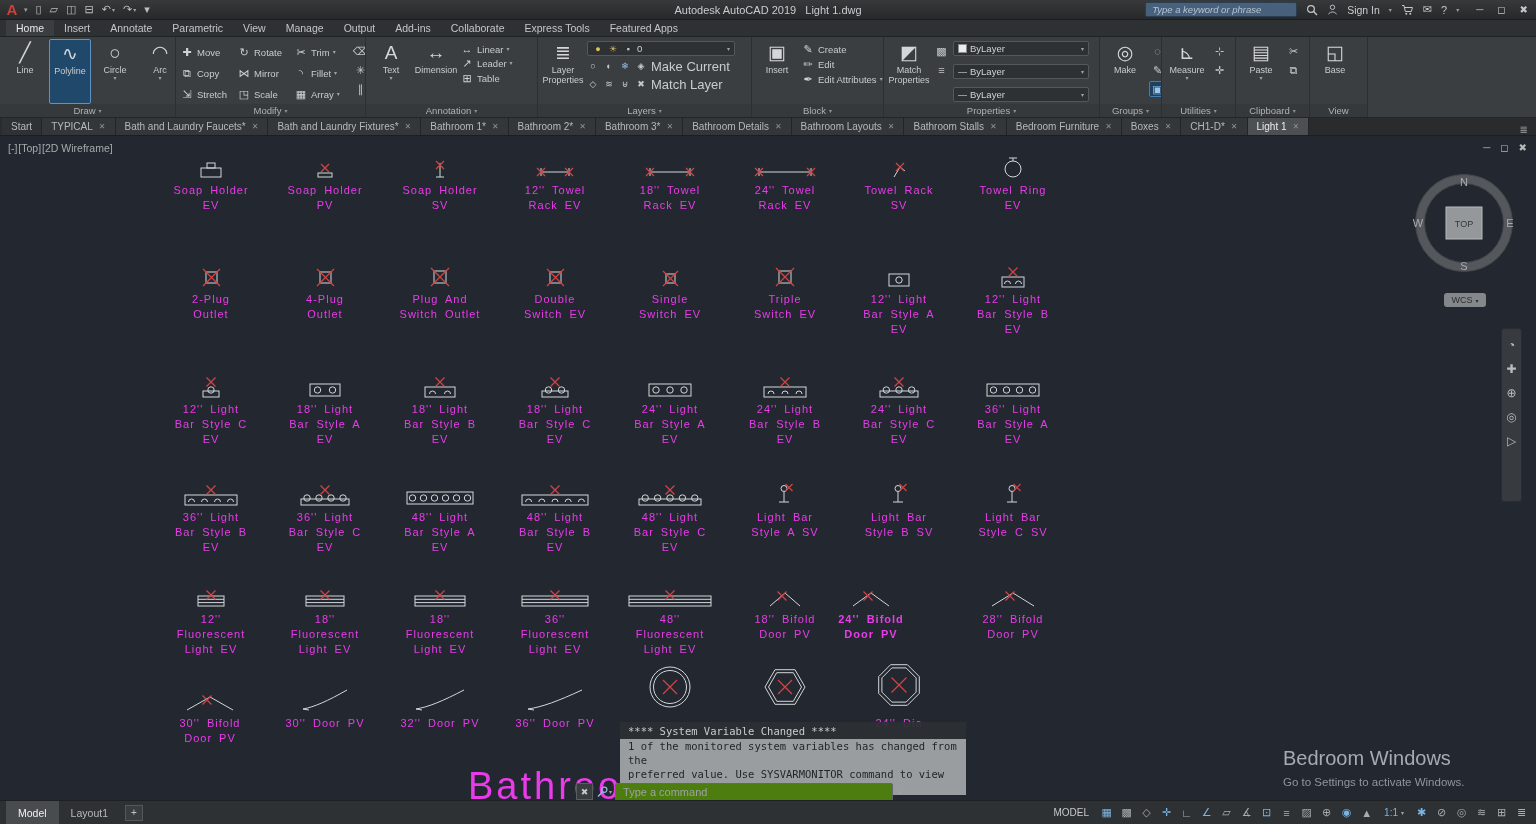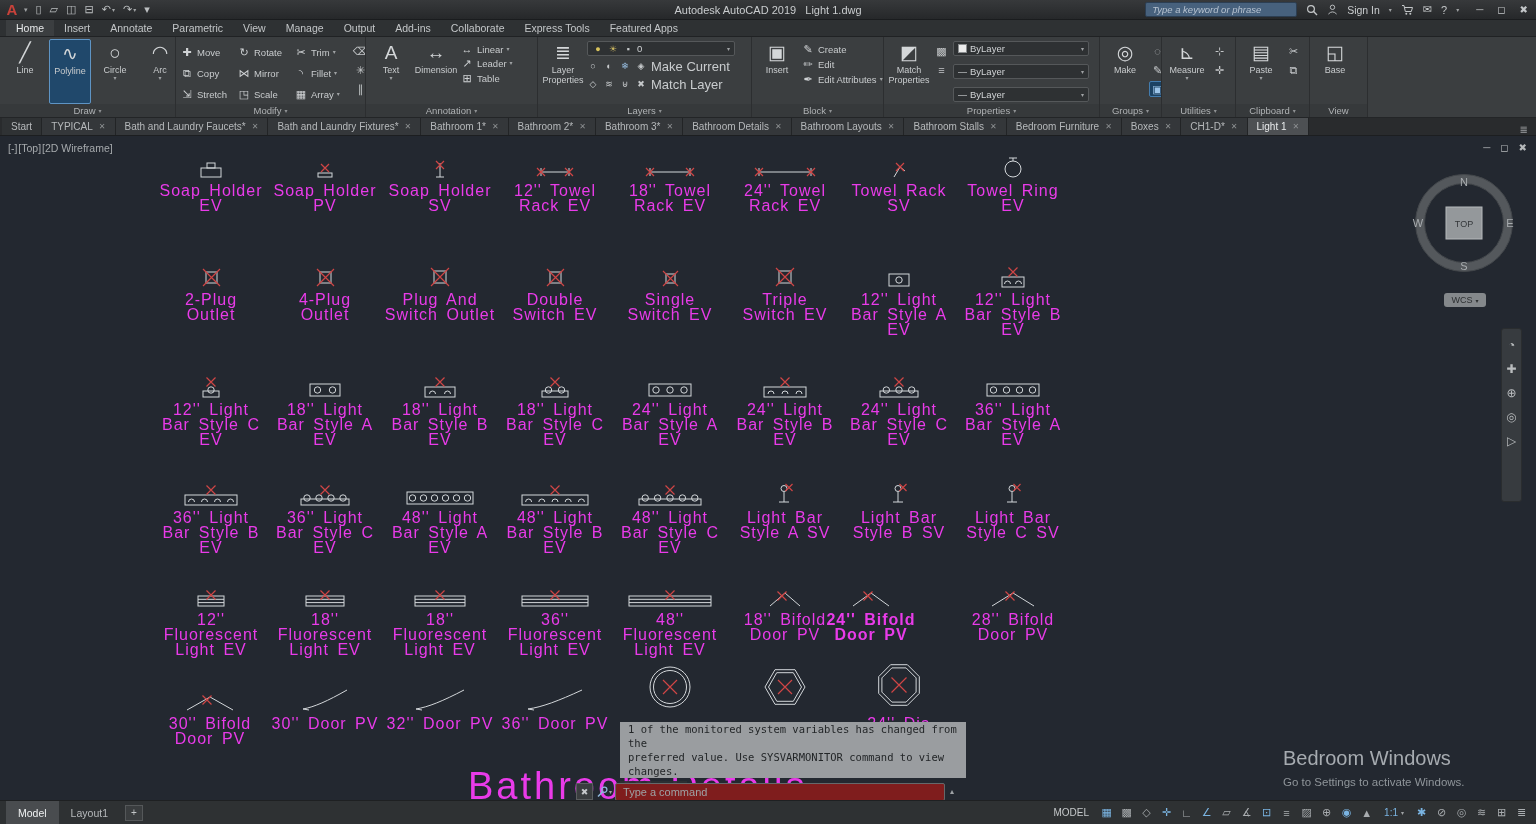--- a/index.html
+++ b/index.html
@@ -82,36 +82,36 @@
   .wcs{position:absolute;left:1444px;top:157px;width:42px;height:14px;background:#84888B;border-radius:3px;
     color:#2C2F31;font-size:9px;display:flex;align-items:center;justify-content:center;gap:3px;z-index:2;}
   .wcs .c{font-size:6px;}
   .navbar{position:absolute;right:14px;top:192px;width:21px;height:174px;background:rgba(58,62,65,.88);
     border:1px solid #2A2D2F;border-radius:3px;display:flex;flex-direction:column;align-items:center;
     gap:10px;padding-top:9px;z-index:2;}
   .navbar .icn{font-size:12px;color:#B9BCBE;}
 
   .block-cell{position:absolute;width:114px;text-align:center;z-index:1;}
   .block-icon{display:flex;align-items:flex-end;justify-content:center;}
-  .block-label{margin-top:3px;font-size:16px;line-height:15px;letter-spacing:1px;word-spacing:3px;color:#E93BE9;}
+  .block-label{margin-top:3px;font-size:11px;line-height:15px;letter-spacing:1px;word-spacing:3px;color:#E93BE9;}
 
   .bigtitle{position:absolute;left:468px;top:629px;font-size:38px;letter-spacing:3px;color:#E93BE9;
     white-space:nowrap;z-index:1;}
 
   .sysmsg{position:absolute;left:620px;top:586px;width:346px;z-index:4;
     font-family:"DejaVu Sans Mono",monospace;font-size:10.5px;line-height:14px;}
   .sysmsg .l1{background:rgba(44,48,52,.92);color:#C9CCCE;padding:2px 8px 1px;}
   .sysmsg .hl{background:#9A9DA0;color:#232628;padding:0 8px;}
   .sysmsg .cmd{background:rgba(44,48,52,.92);color:#C9CCCE;padding:2px 8px;display:inline-block;margin-top:3px;}
 
   .cmdbar{position:absolute;left:576px;top:646px;height:19px;display:flex;align-items:center;gap:3px;z-index:5;}
   .cmd-close{width:17px;height:17px;background:#3A3D3F;border:1px solid #5A5D5F;color:#C6C9CB;font-size:9px;
     display:flex;align-items:center;justify-content:center;}
   .cmd-wrench{display:flex;align-items:center;gap:1px;}
-  .cmd-input{width:330px;height:18px;background:#7f1d1d;border:1px solid #65686A;border-radius:2px;
+  .cmd-input{width:278px;height:18px;background:#4d7c0f;border:1px solid #65686A;border-radius:2px;
     color:#D0D3D5;font-size:11px;padding:0 7px;outline:none;font-family:"Liberation Sans",sans-serif;}
   .cmd-input::placeholder{color:#9EA2A5;}
   .cmd-up{font-size:8px;color:#9EA2A5;margin-left:2px;}
 
   .act1{position:absolute;left:1283px;top:611px;font-size:20px;color:#A6ABB0;z-index:3;}
   .act2{position:absolute;left:1283px;top:640px;font-size:11.5px;color:#8F959A;z-index:3;}
 
   
   .bottombar{position:absolute;left:0;right:0;bottom:0;height:24px;background:#2E3133;
     border-top:1px solid #1E2022;display:flex;align-items:center;padding-left:6px;z-index:10;}
@@ -1259,20 +1259,21 @@
           </div>
           <div class="block-label">
             <div>24'' Dia</div>
           </div>
         </div>
       </div>
 
     <div class="bigtitle">Bathroom Details</div>
 
     <div class="sysmsg">
+      <div class="l1">**** System Variable Changed ****</div>
       <div class="hl">1 of the monitored system variables has changed from the</div>
       <div class="hl">preferred value. Use SYSVARMONITOR command to view changes.</div>
       <div><span class="cmd">Command:</span></div>
     </div>
 
     <div class="cmdbar">
       <div class="cmd-close">
         <span>✖</span>
       </div>
       <div class="cmd-wrench">

